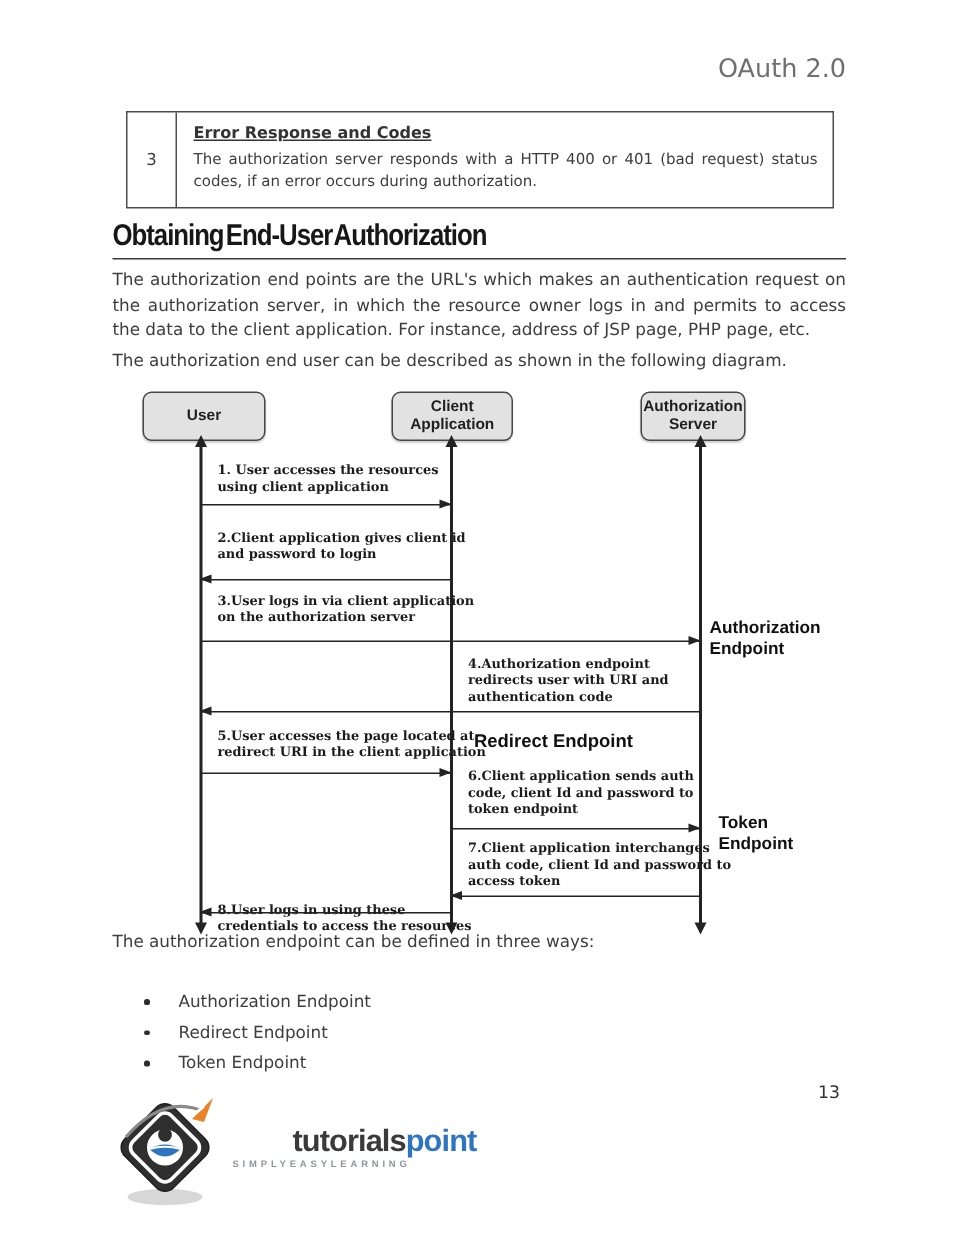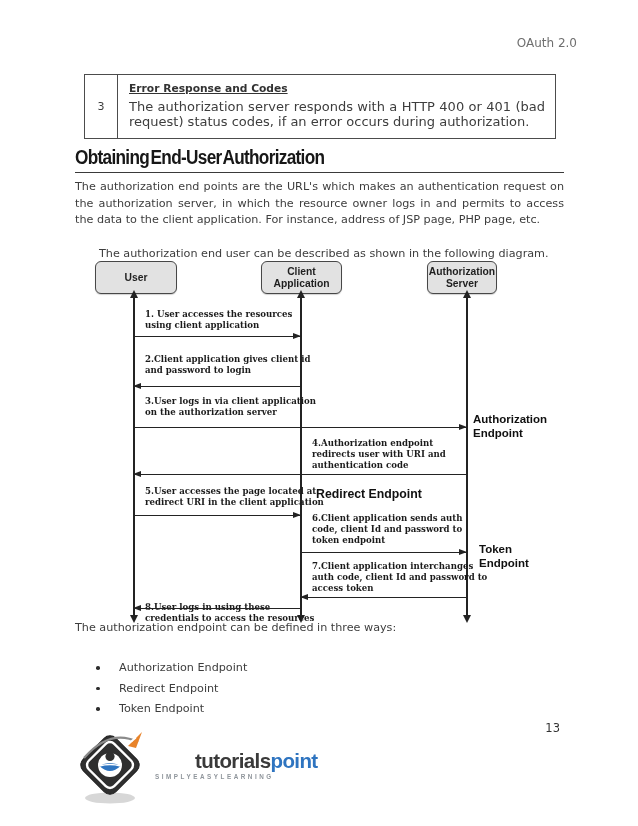--- a/index.html
+++ b/index.html
@@ -2,46 +2,46 @@
 <html><head>
 <meta charset="utf-8">
 <style>
   * { margin:0; padding:0; box-sizing:border-box; }
   html,body { background:#ffffff; }
   .page {
     position:relative; width:638px; height:826px; background:#ffffff;
     font-family:"DejaVu Sans", sans-serif; color:#3d3d3d; overflow:hidden;
   }
   .doc-header {
-    position:absolute; top:36px; right:61px; font-size:12px; color:#6f6f6f;
+    position:absolute; top:36px; right:74px; font-size:17px; color:#6f6f6f;
   }
   
   .info-table {
     position:absolute; left:84px; top:74px; width:472px; display:flex;
     border:1px solid #4c4c4c; background:#fff;
   }
   .cell-num {
     width:33px; border-right:1px solid #4c4c4c; display:flex;
     align-items:center; justify-content:center; font-size:11px; color:#3d3d3d;
   }
   .cell-content { flex:1; padding:7px 10px 9px 11px; }
   .tbl-title { font-size:10.7px; font-weight:bold; text-decoration:underline; color:#333; }
-  .tbl-body { margin-top:5px; font-size:13px; line-height:14.5px; text-align:justify; color:#3d3d3d; }
+  .tbl-body { margin-top:5px; font-size:10px; line-height:14.5px; text-align:justify; color:#3d3d3d; }
   
   .heading {
     position:absolute; left:75px; top:146px; font-size:20px; font-weight:bold;
     color:#171717; letter-spacing:-0.8px; word-spacing:-3px; white-space:nowrap;
     transform:scaleX(0.86); transform-origin:left center;
     font-family:"Liberation Sans", sans-serif;
   }
   .heading-rule { position:absolute; left:75px; top:172px; width:489px; border-top:1.2px solid #3a3a3a; }
   
   .para { position:absolute; left:75px; width:489px; font-size:11.2px; line-height:16.5px; color:#3d3d3d; }
   .p1 { top:179px; text-align:justify; }
-  .p2 { top:246px;margin-left:24px; }
+  .p2 { top:233px; }
   .intro { top:620px; }
   
   .diagram { position:absolute; left:0; top:258px; width:638px; height:380px; }
   .actor {
     position:absolute; height:33px; background:#e2e2e2; border:1.6px solid #474747;
     border-radius:6px; display:flex; align-items:center; justify-content:center;
     text-align:center; font-family:"Liberation Sans", sans-serif; font-weight:bold;
     font-size:10.3px; line-height:11.5px; color:#1f1f1f;
     box-shadow:0 1px 1px rgba(0,0,0,0.18);
   }

